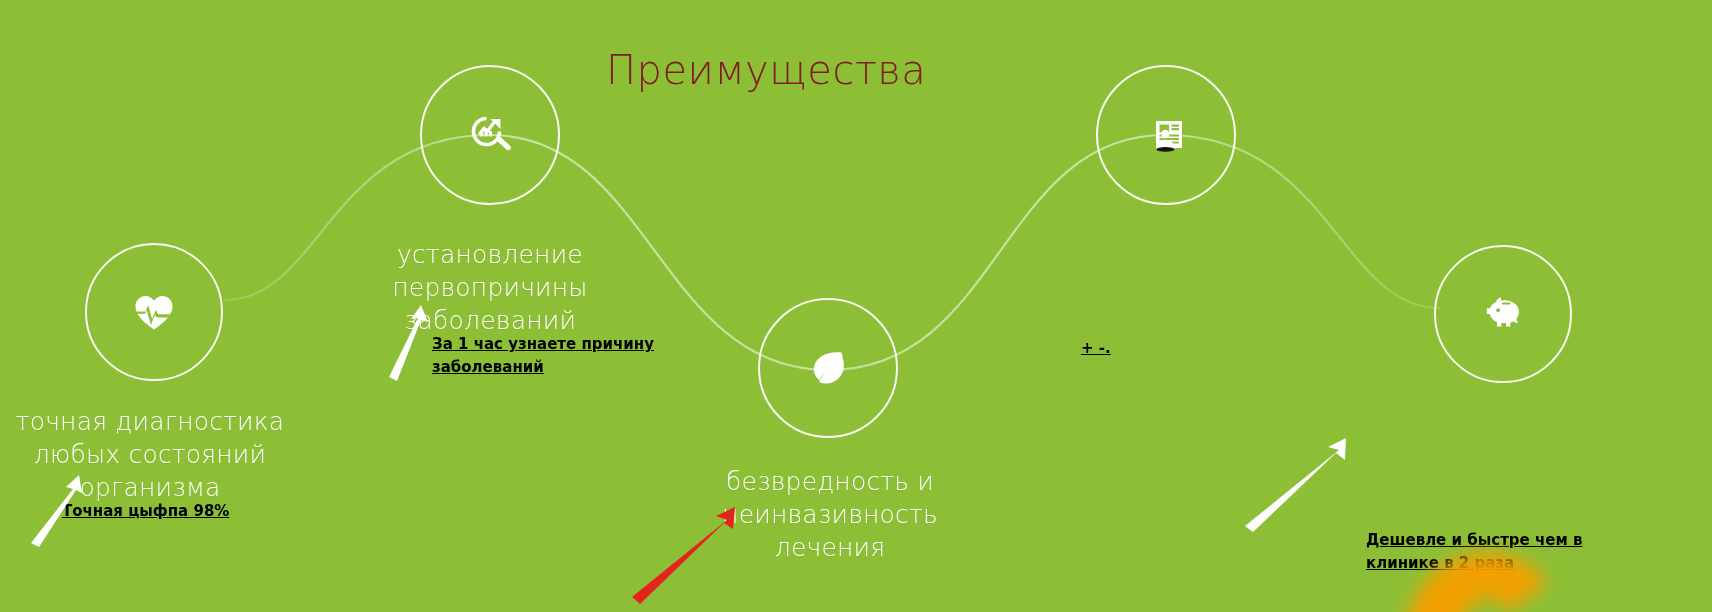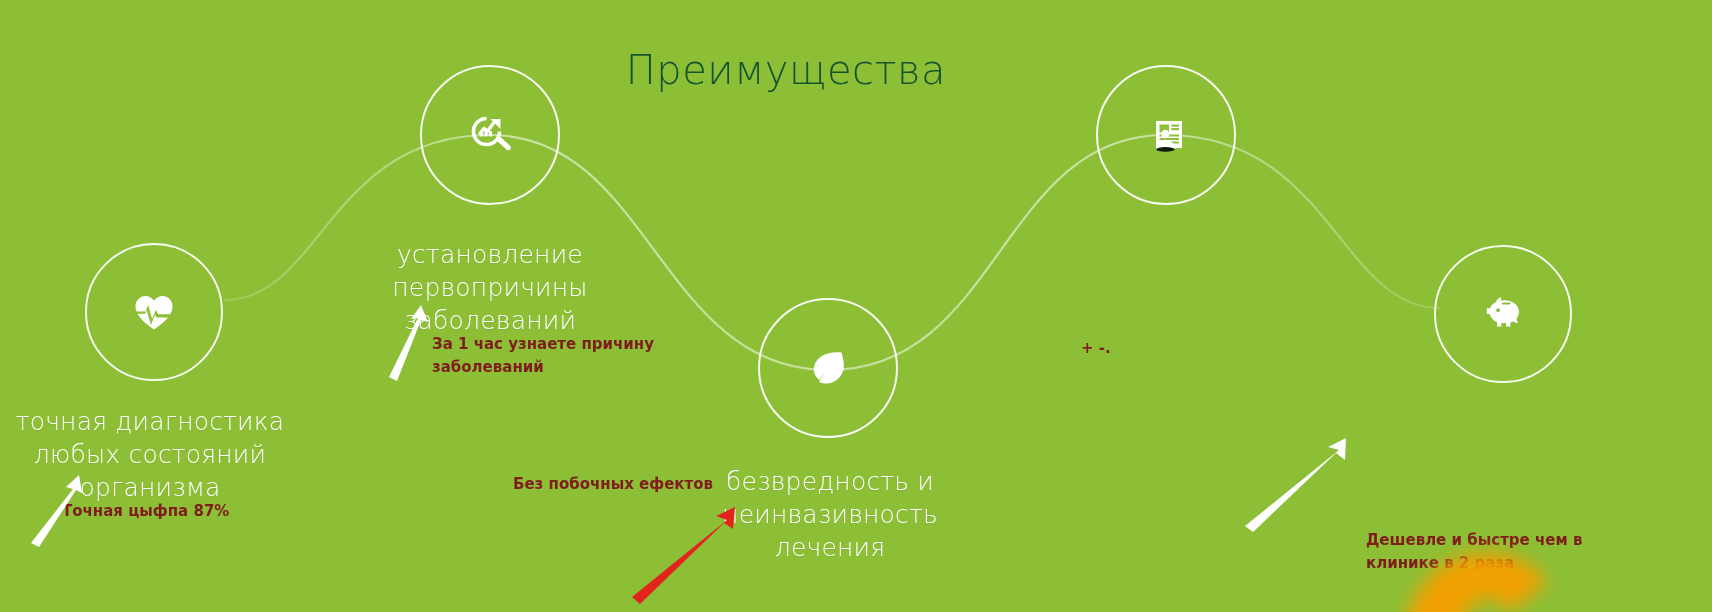--- a/index.html
+++ b/index.html
@@ -37,33 +37,34 @@
     font-size:25px;
     font-weight:300;
     line-height:1.32;
     text-align:center;
     letter-spacing:0.2px;
     text-shadow:0 1px 1px rgba(0,0,0,0.06);
   }
   
   .annot {
     position:absolute;
-    color:#7f1d1d;
+    color:#000000;
     font-family:"DejaVu Sans", sans-serif;
     font-size:15px;
     font-weight:bold;
     line-height:1.5;
+    text-decoration:underline;
   }
   
   #page-title {
     position:absolute;
     left:606px; top:47px;
     width:340px;
-    text-align:right;
-    color:#14532d;
+    text-align:left;
+    color:#7f1d1d;
     font-size:40px;
     font-weight:300;
     letter-spacing:0.5px;
     font-family:"DejaVu Sans", sans-serif;
   }
   
   .arrow-layer {
     position:absolute; left:0; top:0;
     width:1712px; height:612px;
     pointer-events:none;
@@ -98,21 +99,21 @@
 
   <div class="node-circle" style="left:85px; top:243px; width:138px; height:138px;">
     <span>
       <svg width="44" height="44" viewBox="0 0 44 44">
         <path fill="#ffffff" d="M22 39.5 C 9 30.5 3.5 23.5 3.5 16.2 C 3.5 10.4 7.9 6 13.4 6 C 16.9 6 19.9 7.8 22 10.6 C 24.1 7.8 27.1 6 30.6 6 C 36.1 6 40.5 10.4 40.5 16.2 C 40.5 23.5 35 30.5 22 39.5 Z"></path>
         <path fill="#8cbf36" d="M3.5 21.5 h10 l2.6 -6.5 l4 14 l3.6 -9 l2.6 4.2 h14.2 v3.2 h-16 l-1.6 -2.6 l-4 10.2 l-4.2 -15 l-1.5 3.8 h-9.7 z"></path>
       </svg>
     </span>
   </div>
   <div class="node-label" style="left:-20px; top:405px; width:340px;">точная диагностика любых состояний организма</div>
-  <div class="annot" style="left:62px; top:500px; width:230px;">Точная цыфпа 87%</div>
+  <div class="annot" style="left:62px; top:500px; width:230px;">Точная цыфпа 98%</div>
 
   <div class="node-circle" style="left:420px; top:65px; width:140px; height:140px;">
     <span>
       <svg width="48" height="48" viewBox="0 0 48 48">
         <path fill="none" stroke="#ffffff" stroke-width="3.6" d="M20.5 7.5 a13 13 0 1 0 13 13"></path>
         <path fill="#ffffff" d="M30.6 29.4 l3.6 -3.6 l10.2 9.4 a2.6 2.6 0 0 1 -3.6 3.6 z"></path>
         <path fill="none" stroke="#ffffff" stroke-width="3.2" stroke-linejoin="round" stroke-linecap="round" d="M14 22.5 l4 -5.4 l3.4 3.4 l7.4 -10.4"></path>
         <path fill="#ffffff" d="M24.5 8 h10 v10 l-3.4 -3.4 l-3.4 -3.4 z"></path>
         <rect fill="#ffffff" x="14" y="21" width="3.2" height="4.4"></rect>
         <rect fill="#ffffff" x="18.4" y="17.6" width="3.2" height="7.8"></rect>
@@ -124,21 +125,20 @@
   <div class="annot" style="left:432px; top:333px; width:230px;">За 1 час узнаете причину заболеваний</div>
 
   <div class="node-circle" style="left:758px; top:298px; width:140px; height:140px;">
     <span>
       <svg width="46" height="46" viewBox="0 0 46 46">
         <path fill="#ffffff" d="M36.5 7.5 C 23 6 12 11 9.4 20.5 C 7.6 27.2 10.8 32.5 14.4 35 L 21 25.6 L 14 36.8 C 14 36.8 16 38 18.2 38.3 C 29.5 39.8 40 31 38.8 18.4 C 38.4 13.9 36.5 7.5 36.5 7.5 Z"></path>
       </svg>
     </span>
   </div>
   <div class="node-label" style="left:680px; top:465px; width:300px;">безвредность и неинвазивность лечения</div>
-  <div class="annot" style="left:513px; top:473px; width:210px;">Без побочных ефектов</div>
 
   <div class="node-circle" style="left:1096px; top:65px; width:140px; height:140px;">
     <span>
       <svg width="46" height="46" viewBox="0 0 46 46">
         <path fill="#ffffff" d="M13 9 h26 v27 h-26 z"></path>
         <path fill="#8cbf36" d="M16.5 12.5 h9.5 v8 h-9.5 z"></path>
         <rect fill="#8cbf36" x="28.5" y="12.5" width="7.5" height="2.2"></rect>
         <rect fill="#8cbf36" x="28.5" y="16" width="7.5" height="2.2"></rect>
         <rect fill="#8cbf36" x="16.5" y="22.5" width="19.5" height="2"></rect>
         <rect fill="#8cbf36" x="16.5" y="26" width="19.5" height="2"></rect>

